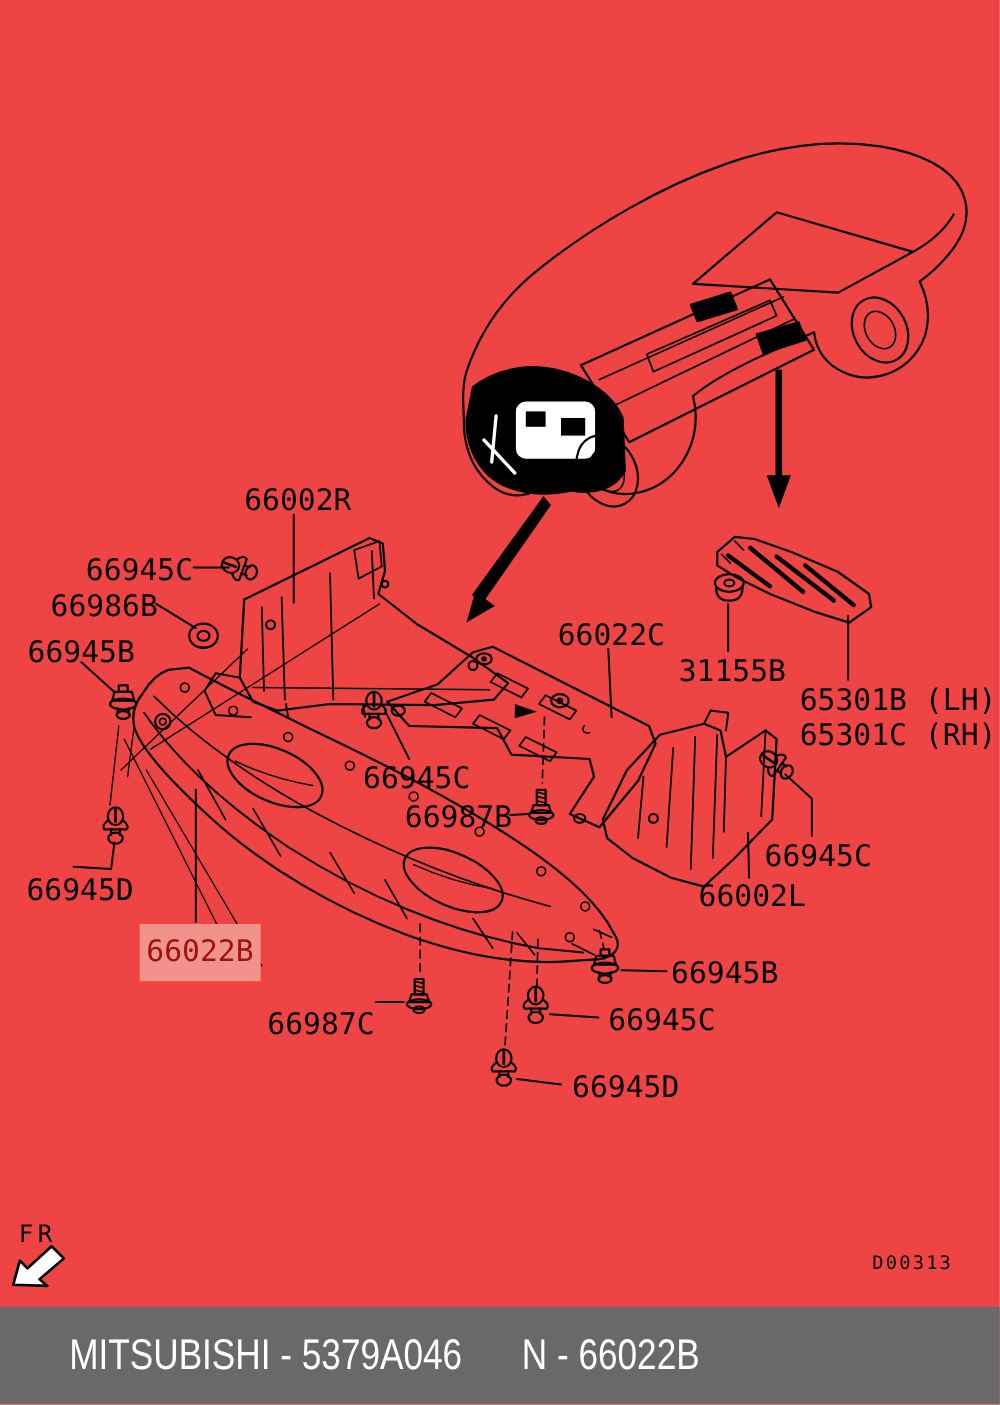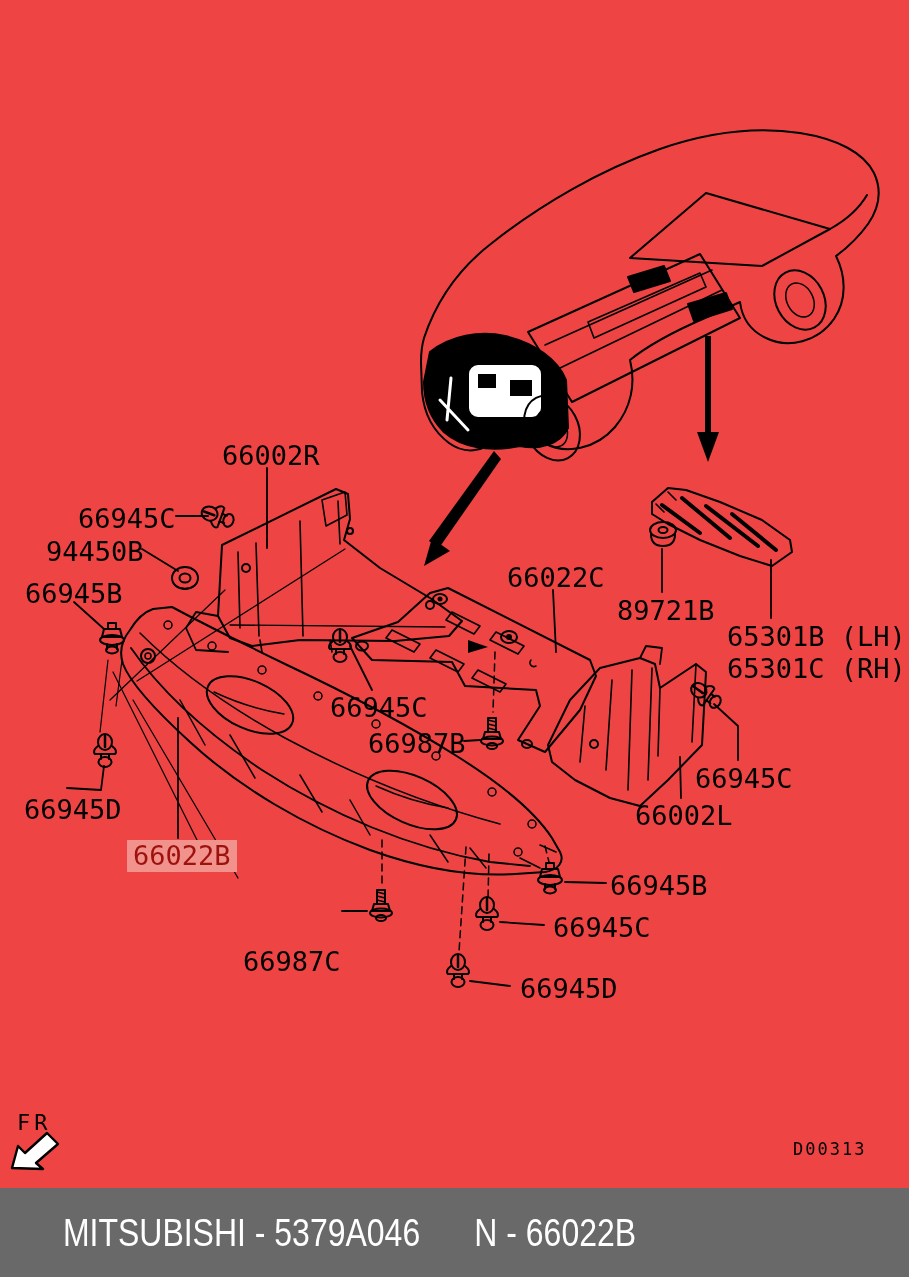--- a/index.html
+++ b/index.html
@@ -6,21 +6,21 @@
   #stage {
     position:relative; width:909px; height:1277px; background:#ef4444;
     font-family:"DejaVu Sans Mono", monospace; overflow:hidden;
   }
   #diagram-svg { position:absolute; left:0; top:0; }
   .part-label {
     position:absolute; font-family:"DejaVu Sans Mono", monospace;
     font-size:27px; line-height:1.05; color:#000; white-space:pre; letter-spacing:0px;
   }
   .part-label.highlight {
-    background:#F2928C; color:#9E120E; padding:2px 6px;
+    background:#F2928C; color:#9E120E; padding:12px 6px;
   }
   .fr-label {
     position:absolute; left:17px; top:1110px; font-size:22px; letter-spacing:4px; color:#000;
     font-family:"DejaVu Sans Mono", monospace;
   }
   .drawing-code {
     position:absolute; left:793px; top:1139px; font-size:17px; letter-spacing:2px; color:#000;
     font-family:"DejaVu Sans Mono", monospace;
   }
   .footer {
@@ -244,31 +244,31 @@
     </g>
 
     <g>
       <path d="M 12,1168 L 18,1146 L 25,1153 L 47,1133 L 58,1144 L 36,1163 L 43,1169 Z" fill="#fff" stroke-width="2.4"></path>
     </g>
   </svg>
 
   <div>
     <div class="part-label" style="left:222px; top:442px;">66002R</div>
     <div class="part-label" style="left:78px;  top:505px;">66945C</div>
-    <div class="part-label" style="left:46px;  top:538px;">94450B</div>
+    <div class="part-label" style="left:46px;  top:538px;">66986B</div>
     <div class="part-label" style="left:25px;  top:580px;">66945B</div>
     <div class="part-label" style="left:507px; top:564px;">66022C</div>
-    <div class="part-label" style="left:617px; top:597px;">89721B</div>
+    <div class="part-label" style="left:617px; top:597px;">31155B</div>
     <div class="part-label" style="left:727px; top:623px;">65301B (LH)</div>
     <div class="part-label" style="left:727px; top:655px;">65301C (RH)</div>
     <div class="part-label" style="left:330px; top:694px;">66945C</div>
     <div class="part-label" style="left:368px; top:730px;">66987B</div>
     <div class="part-label" style="left:24px;  top:796px;">66945D</div>
     <div class="part-label highlight" style="left:127px; top:840px;">66022B</div>
-    <div class="part-label" style="left:243px; top:948px;">66987C</div>
+    <div class="part-label" style="left:243px; top:918px;">66987C</div>
     <div class="part-label" style="left:610px; top:872px;">66945B</div>
     <div class="part-label" style="left:553px; top:914px;">66945C</div>
     <div class="part-label" style="left:520px; top:975px;">66945D</div>
     <div class="part-label" style="left:635px; top:802px;text-align:right;">66002L</div>
     <div class="part-label" style="left:695px; top:765px;">66945C</div>
   </div>
 
   <div class="fr-label">FR</div>
   <div class="drawing-code">D00313</div>
 

